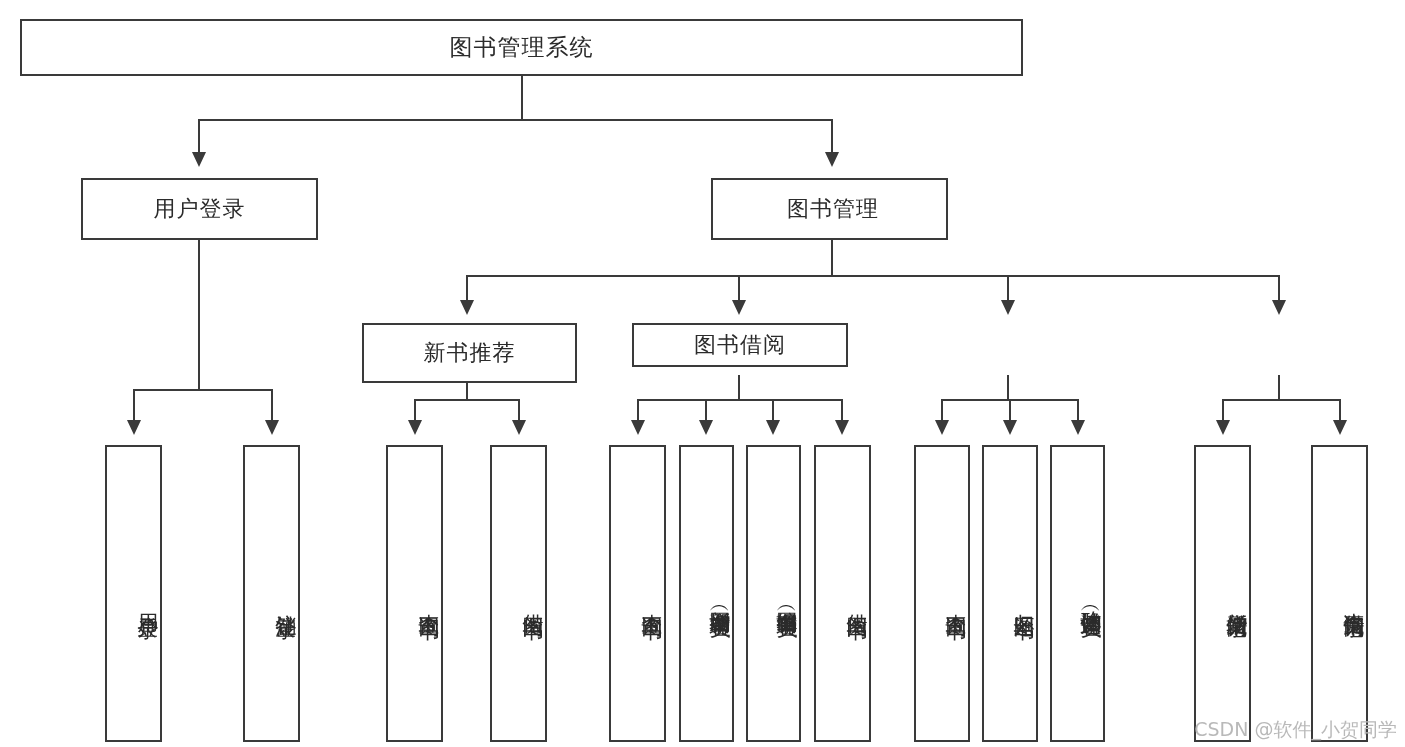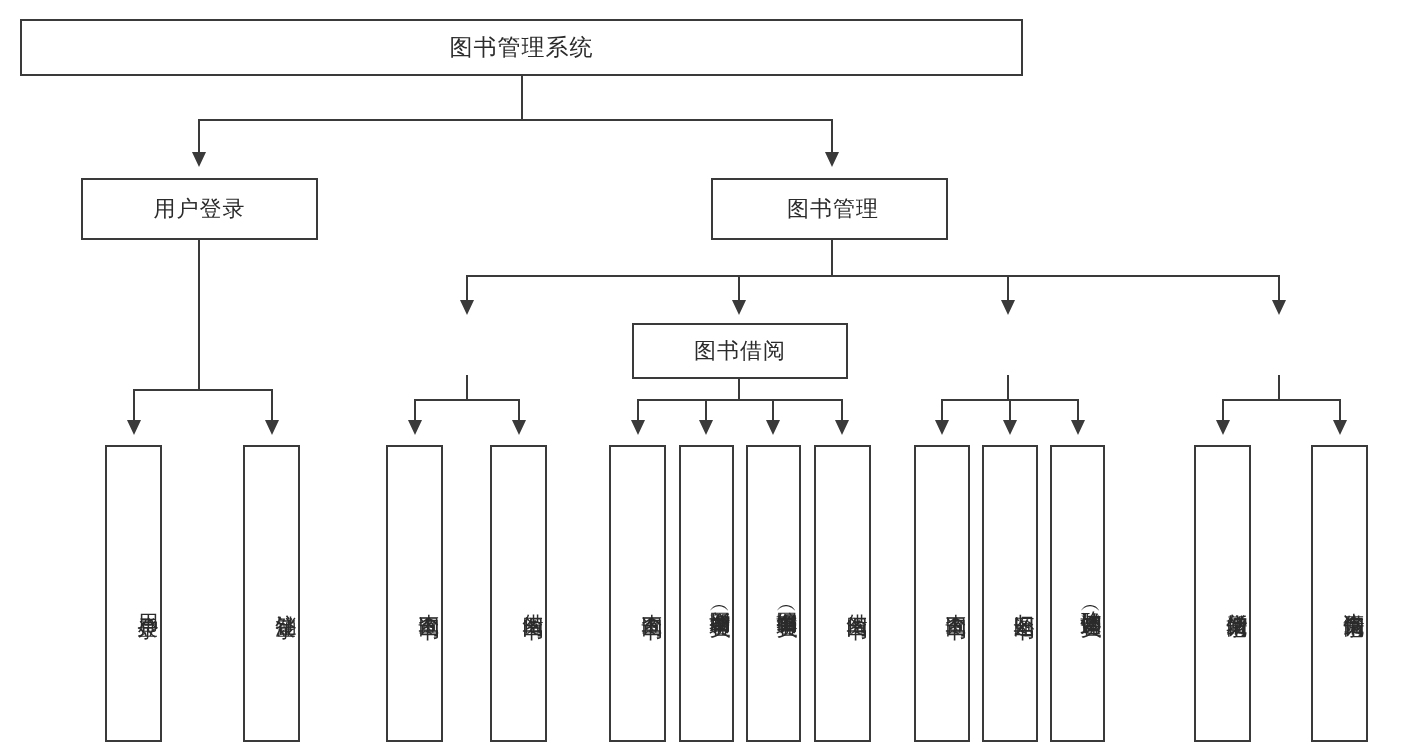--- a/index.html
+++ b/index.html
@@ -150,21 +150,24 @@
     <span class="nlabel">图书管理系统</span>
   </div>
 
   <div class="node h" style="left:81px; top:170px; width:237px; height:62px;">
     <span class="nlabel">用户登录</span>
   </div>
   <div class="node h" style="left:711px; top:170px; width:237px; height:62px;padding-left:7px;">
     <span class="nlabel">图书管理</span>
   </div>
 
-  <div class="node h" style="left:632px; top:315px; width:216px; height:56px;">
+  <div class="node h" style="left:362px; top:315px; width:215px; height:60px;">
+    <span class="nlabel">新书推荐</span>
+  </div>
+  <div class="node h" style="left:632px; top:315px; width:216px; height:44px;">
     <span class="nlabel">图书借阅</span>
   </div>
 
   <div class="node v" style="left:105px; top:437px; width:57px; height:297px;">
     <span class="nlabel">用户登录</span>
   </div>
   <div class="node v" style="left:243px; top:437px; width:57px; height:297px;">
     <span class="nlabel">注销登录</span>
   </div>
 
@@ -198,14 +201,15 @@
     <span class="nlabel">确认归还（管理员）</span>
   </div>
 
   <div class="node v tall" style="left:1194px; top:437px; width:57px; height:297px;">
     <span class="nlabel">新增借阅记录</span>
   </div>
   <div class="node v tall" style="left:1311px; top:437px; width:57px; height:297px;">
     <span class="nlabel">查询借阅记录</span>
   </div>
 
+  <div id="watermark">CSDN @软件_小贺同学</div>
 
 </div>
 
 </body></html>

